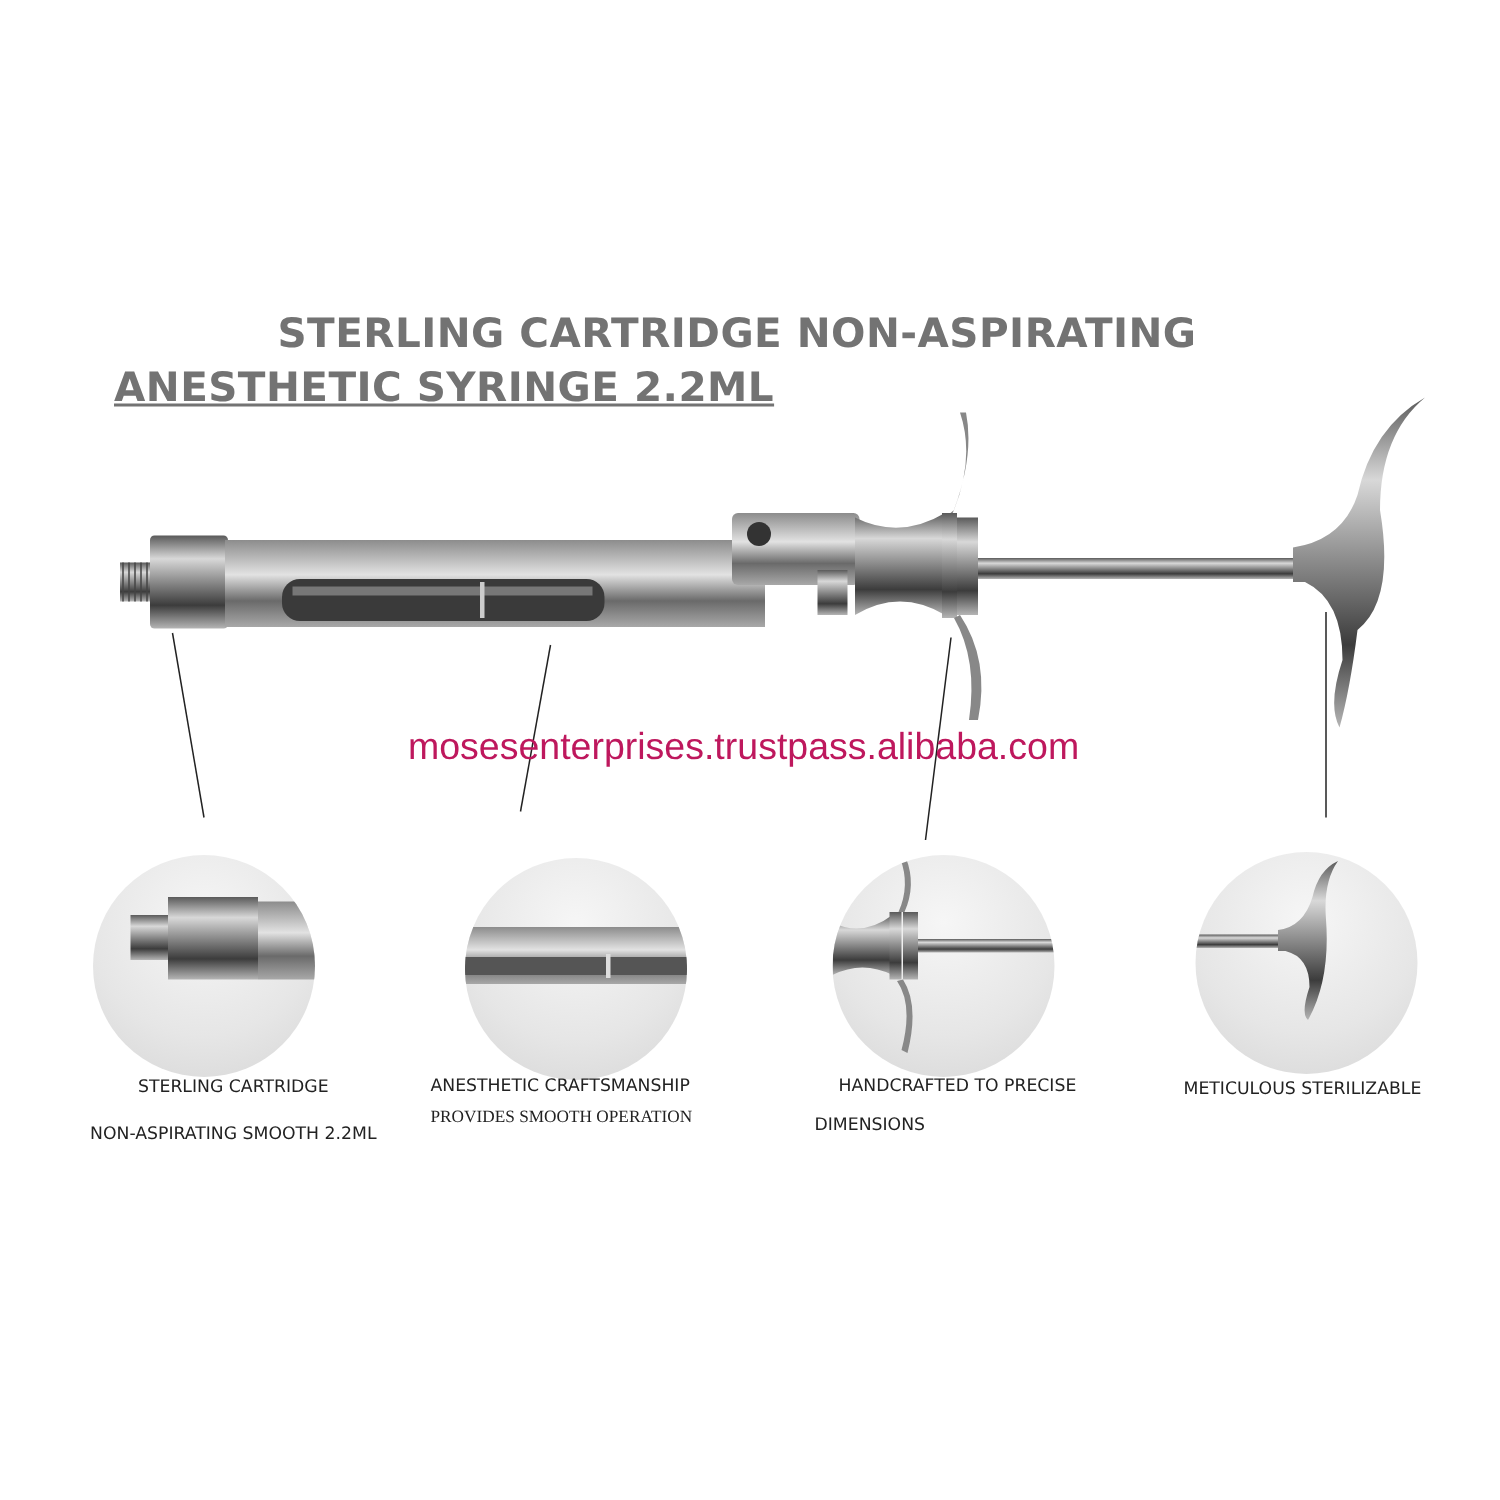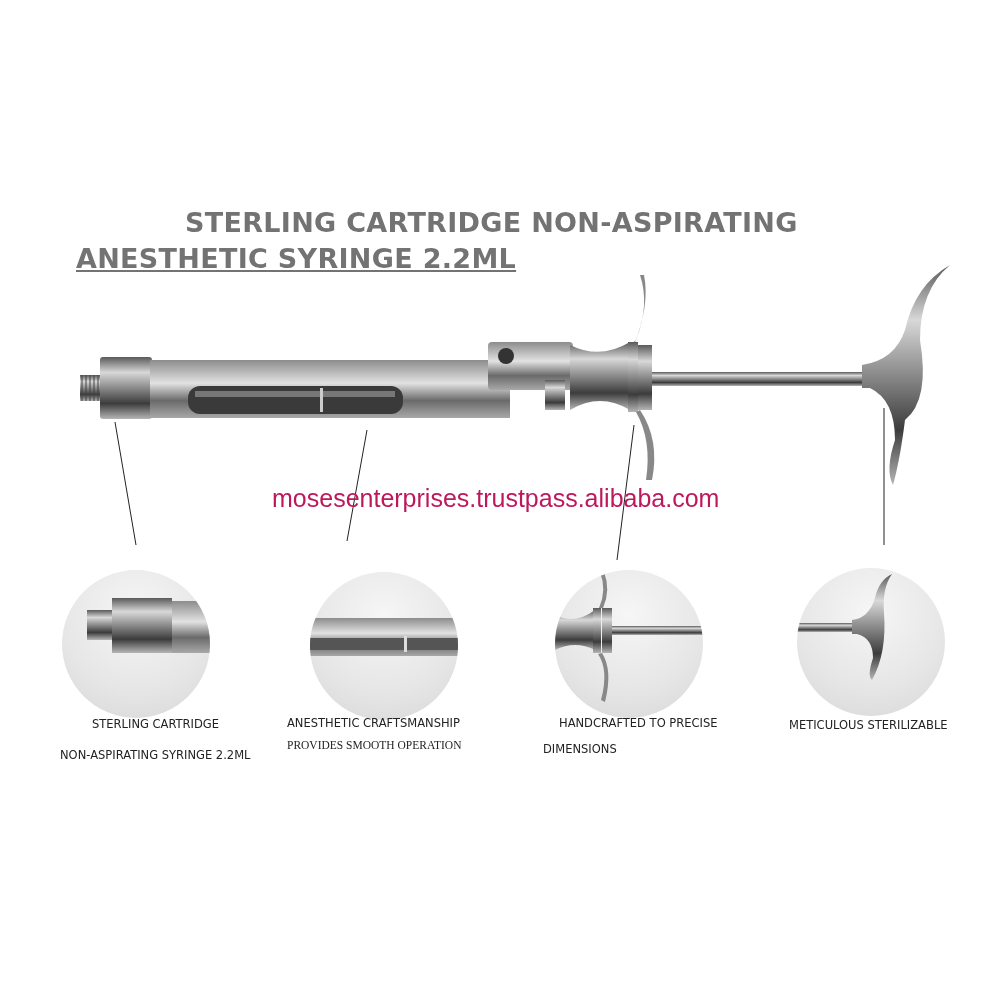--- a/index.html
+++ b/index.html
@@ -105,18 +105,18 @@
   </svg>
 </div>
 <div class="circle c4">
   <svg width="148" height="148">
     <rect x="0" y="55" width="55" height="9" fill="url(#steel)"></rect>
     <path d="M55 52 Q72 50 78 30 Q82 12 95 6 Q85 20 87 45 Q90 85 75 112 Q70 108 76 90 Q76 70 60 66 L55 66 Z" fill="url(#steel)"></path>
   </svg>
 </div>
 
 <div class="cap" style="left:60px;top:719px;margin-left:32px;">STERLING CARTRIDGE</div>
-<div class="cap" style="left:60px;top:750px;">NON-ASPIRATING SYRINGE 2.2ML</div>
+<div class="cap" style="left:60px;top:750px;">NON-ASPIRATING SMOOTH 2.2ML</div>
 <div class="cap" style="left:287px;top:718px;">ANESTHETIC CRAFTSMANSHIP</div>
 <div class="cap" style="left:287px;top:740px;font-family:Liberation Serif, serif;">PROVIDES SMOOTH OPERATION</div>
 <div class="cap" style="left:543px;top:718px;margin-left:16px;">HANDCRAFTED TO PRECISE</div>
 <div class="cap" style="left:543px;top:744px;">DIMENSIONS</div>
 <div class="cap" style="left:789px;top:720px;">METICULOUS STERILIZABLE</div>
 
 </body></html>

